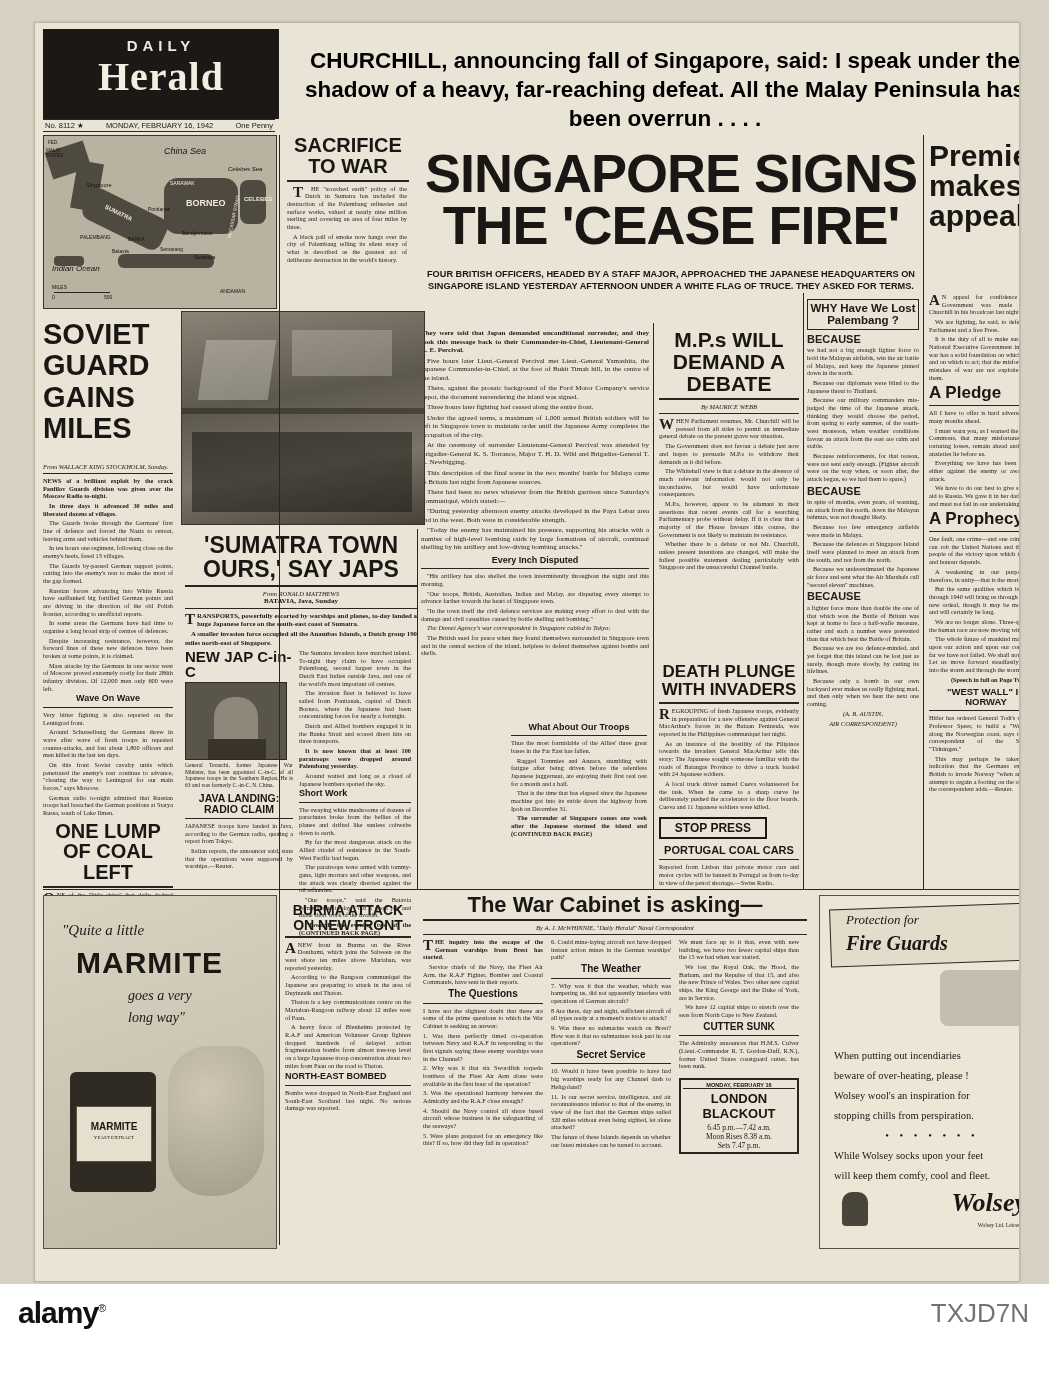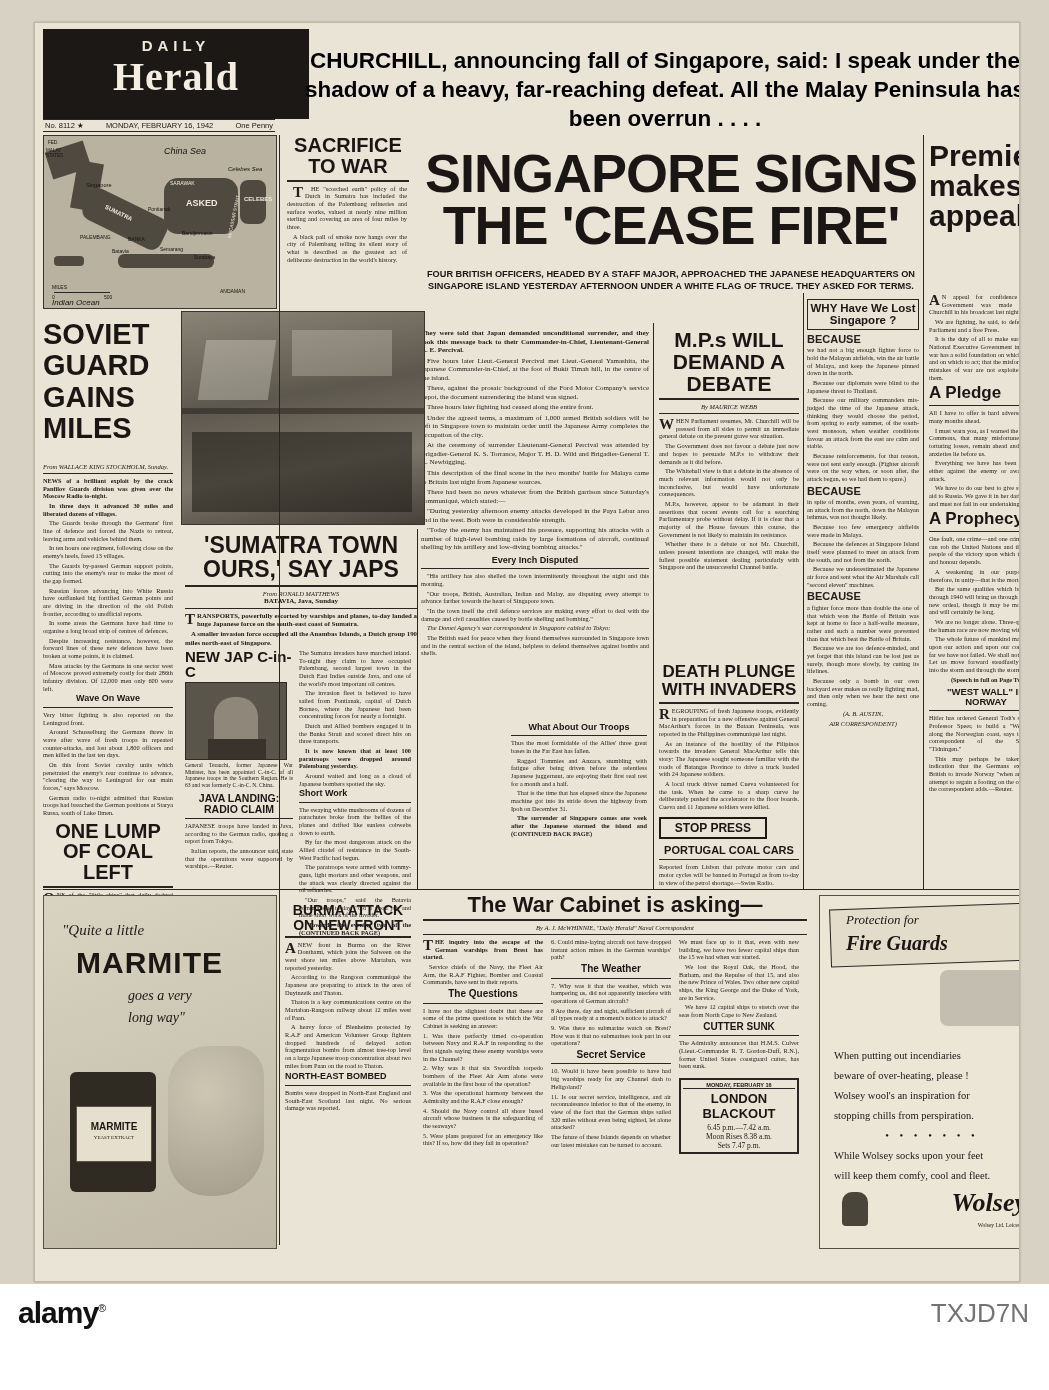--- a/index.html
+++ b/index.html
@@ -17,21 +17,21 @@
   .col{position:absolute;}
   .rule{position:absolute;background:#2a2520;}
   .bodytxt{font-size:6.3px;line-height:1.22;text-align:justify;color:#23201c;}
   .bodytxt p{margin:0 0 2px 0;text-indent:6px;}
   .bodytxt p.noind{text-indent:0;}
   .drop:first-letter{font-size:15px;font-weight:bold;line-height:12px;float:left;padding:1px 2px 0 0;}
   .center{text-align:center;}
   .bold{font-weight:bold;}
 
   
-  #masthead{position:absolute;left:8px;top:6px;width:232px;height:86px;background:#1b1815;border:2px solid #1b1815;padding-left:30px;}
+  #masthead{position:absolute;left:8px;top:6px;width:232px;height:86px;background:#1b1815;border:2px solid #1b1815;}
   #masthead .daily{position:absolute;left:0;right:0;top:6px;text-align:center;color:#efe9da;font-family:"Liberation Sans",sans-serif;font-weight:bold;font-size:15px;letter-spacing:5px;}
   #masthead .herald{position:absolute;left:0;right:0;top:22px;text-align:center;color:#f3eee1;font-family:"Liberation Serif",serif;font-weight:bold;font-size:40px;letter-spacing:1px;}
   #mastline{position:absolute;left:8px;top:96px;width:232px;font-size:7.5px;font-family:"Liberation Sans",sans-serif;display:flex;justify-content:space-between;border-top:1px solid #2a2520;border-bottom:1px solid #2a2520;padding:1px 2px;box-sizing:border-box;}
 
   
   #map{position:absolute;left:8px;top:112px;width:232px;height:172px;background:#c2410c;border:1px solid #3a342c;overflow:hidden;}
   .sea{position:absolute;background:#b9b2a0;}
   .land{position:absolute;background:#4f4a40;}
   .maplabel{position:absolute;font-family:"Liberation Sans",sans-serif;font-size:6px;color:#16130f;}
   .maplabel.w{color:#efe9da;}
@@ -85,22 +85,22 @@
       <div class="sea" style="left:0;top:0;width:232px;height:172px;"></div>
       <div class="land" style="left:4px;top:10px;width:40px;height:28px;transform:rotate(-18deg);"></div>
       <div class="land" style="left:30px;top:26px;width:26px;height:48px;transform:rotate(10deg);"></div>
       <div class="land" style="left:120px;top:42px;width:74px;height:56px;border-radius:14px;"></div>
       <div class="land" style="left:196px;top:44px;width:26px;height:44px;border-radius:8px;"></div>
       <div class="land" style="left:38px;top:66px;width:86px;height:34px;transform:rotate(26deg);border-radius:10px;"></div>
       <div class="land" style="left:74px;top:118px;width:96px;height:14px;border-radius:6px;"></div>
       <div class="land" style="left:10px;top:120px;width:30px;height:10px;border-radius:4px;"></div>
       <div class="maplabel mapital" style="left:120px;top:10px;font-size:9px;color:#15120e;">China Sea</div>
       <div class="maplabel mapital" style="left:184px;top:30px;">Celebes Sea</div>
-      <div class="maplabel mapital" style="left:8px;top:128px;font-size:8px;margin-top:34px;">Indian Ocean</div>
-      <div class="maplabel w" style="left:142px;top:62px;font-weight:bold;font-size:9px;">ASKED</div>
+      <div class="maplabel mapital" style="left:8px;top:128px;font-size:8px;">Indian Ocean</div>
+      <div class="maplabel w" style="left:142px;top:62px;font-weight:bold;font-size:9px;">BORNEO</div>
       <div class="maplabel w" style="left:200px;top:60px;font-weight:bold;font-size:6px;">CELEBES</div>
       <div class="maplabel w" style="left:60px;top:74px;font-weight:bold;font-size:6px;transform:rotate(26deg);">SUMATRA</div>
       <div class="maplabel w" style="left:126px;top:44px;font-size:5px;">SARAWAK</div>
       <div class="maplabel" style="left:4px;top:4px;font-size:4.6px;">FED.</div>
       <div class="maplabel" style="left:2px;top:12px;font-size:4.6px;">MALAY<br>STATES</div>
       <div class="maplabel" style="left:42px;top:46px;font-size:5.6px;">Singapore</div>
       <div class="maplabel" style="left:104px;top:70px;font-size:5px;">Pontianak</div>
       <div class="maplabel" style="left:36px;top:98px;font-size:5px;">PALEMBANG</div>
       <div class="maplabel" style="left:84px;top:100px;font-size:5px;">BANKA</div>
       <div class="maplabel" style="left:68px;top:112px;font-size:5px;">Batavia</div>
@@ -163,21 +163,21 @@
       <div class="bodytxt">
         <p class="drop noind">WHEN Parliament resumes, Mr. Churchill will be pressed from all sides to permit an immediate general debate on the present grave war situation.</p>
         <p>The Government does not favour a debate just now and hopes to persuade M.P.s to withdraw their demands as it did before.</p>
         <p>The Whitehall view is that a debate in the absence of much relevant information would not only be inconclusive, but would have unfortunate consequences.</p>
         <p>M.P.s, however, appear to be adamant in their assertions that recent events call for a searching Parliamentary probe without delay. If it is clear that a majority of the House favours this course, the Government is not likely to maintain its resistance.</p>
         <p>Whether there is a debate or not Mr. Churchill, unless present intentions are changed, will make the fullest possible statement dealing particularly with Singapore and the unsuccessful Channel battle.</p>
       </div>
     </div>
 
     <div class="col" style="left:772px;top:276px;width:112px;">
-      <div class="colhead" style="font-size:11.5px;line-height:1.08;border:1.5px solid #2a2520;padding:2px 1px;">WHY Have We Lost Singapore ?</div>
+      <div class="colhead" style="font-size:11.5px;line-height:1.08;border:1.5px solid #2a2520;padding:2px 1px;">WHY Have We Lost Palembang ?</div>
       <div class="bodytxt" style="margin-top:3px;">
         <div class="hl" style="font-size:11px;">BECAUSE</div>
         <p class="noind">we had not a big enough fighter force to hold the Malayan airfields, win the air battle of Malaya, and keep the Japanese pinned down in the north.</p>
         <p>Because our diplomats were blind to the Japanese threat to Thailand.</p>
         <p>Because our military commanders mis-judged the time of the Japanese attack, thinking they would choose the period, from spring to early summer, of the south-west monsoon, when weather conditions favour an attack from the east are calm and stable.</p>
         <p>Because reinforcements, for that reason, were not sent early enough. (Fighter aircraft were on the way when, or soon after, the attack began, so we had them to spare.)</p>
         <div class="hl" style="font-size:11px;">BECAUSE</div>
         <p class="noind">in spite of months, even years, of warning, an attack from the north, down the Malayan isthmus, was not thought likely.</p>
         <p>Because too few emergency airfields were made in Malaya.</p>
         <p>Because the defences at Singapore Island itself were planned to meet an attack from the south, and not from the north.</p>

